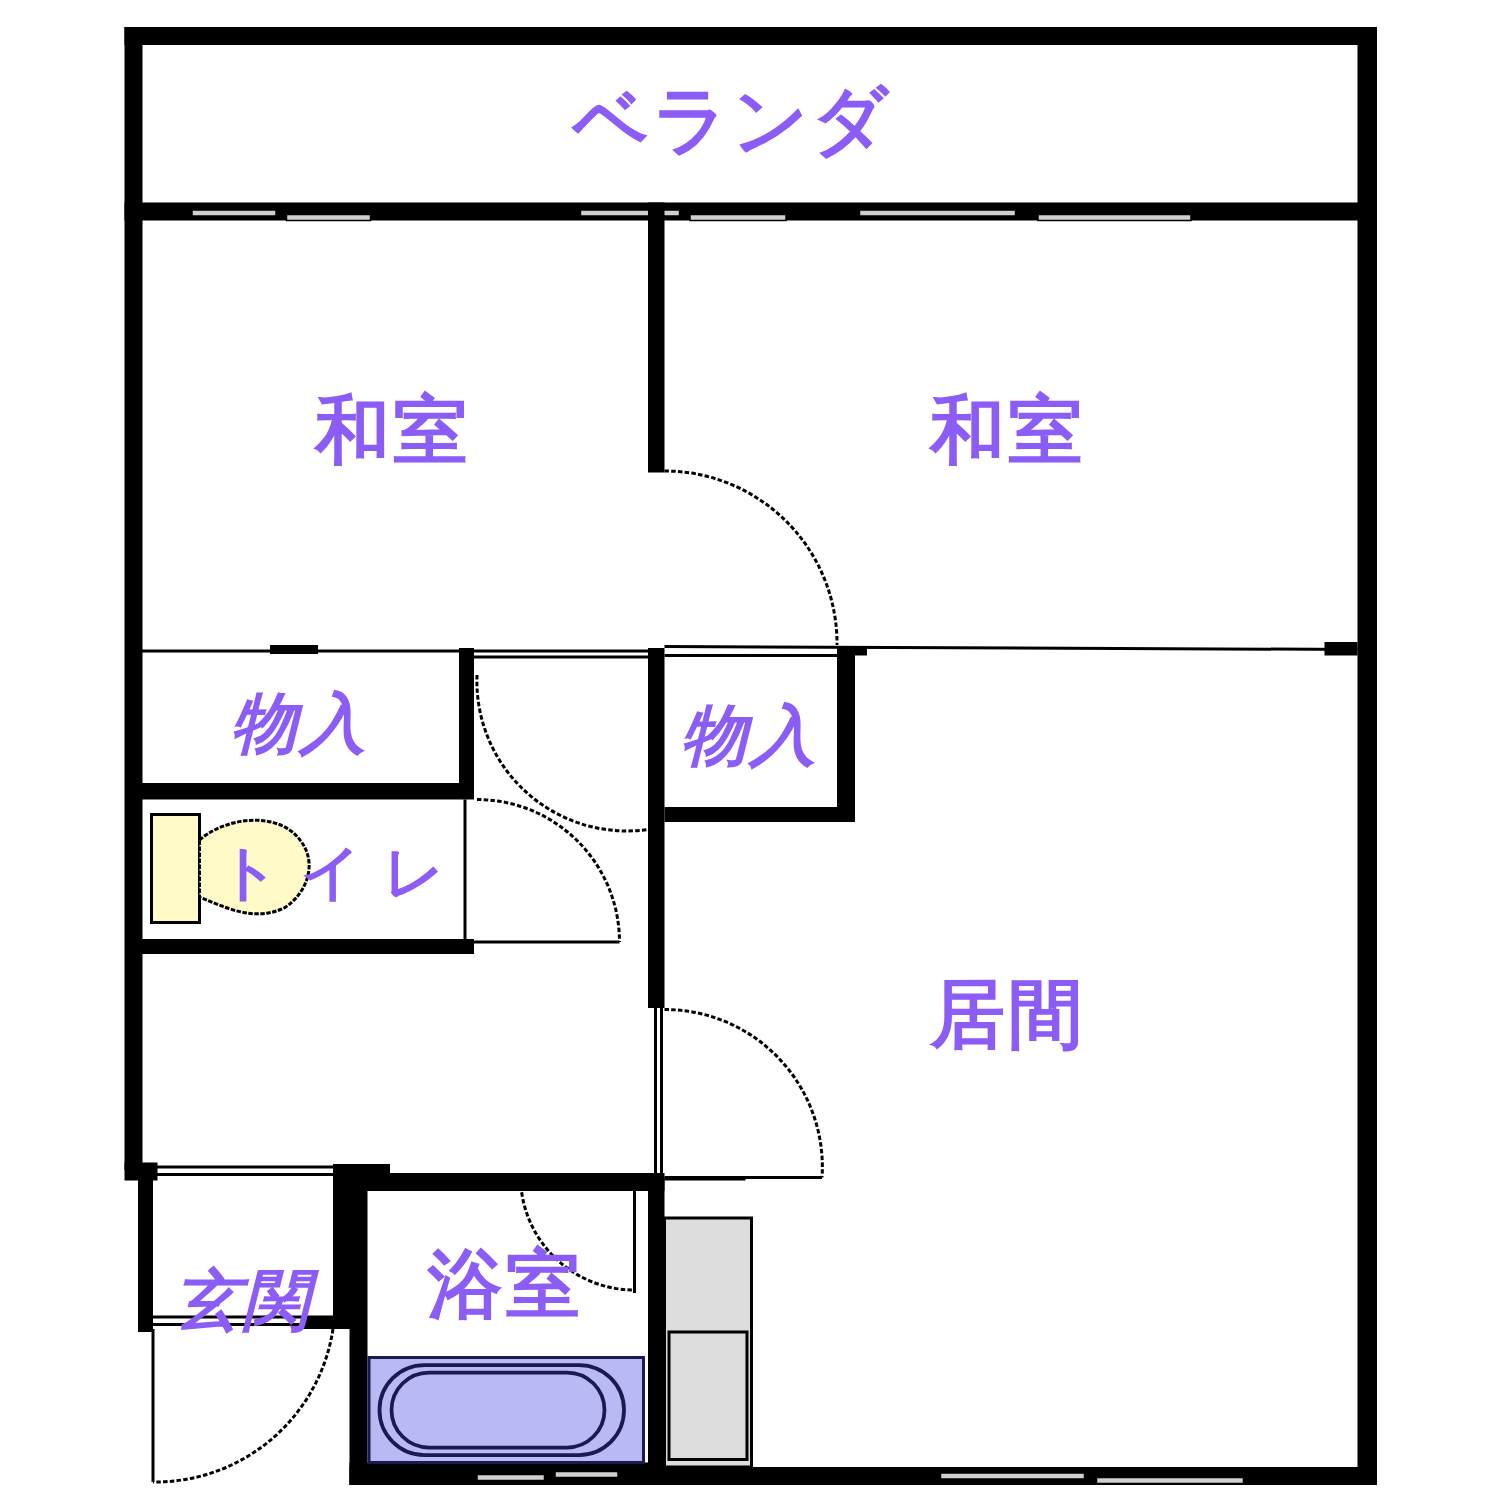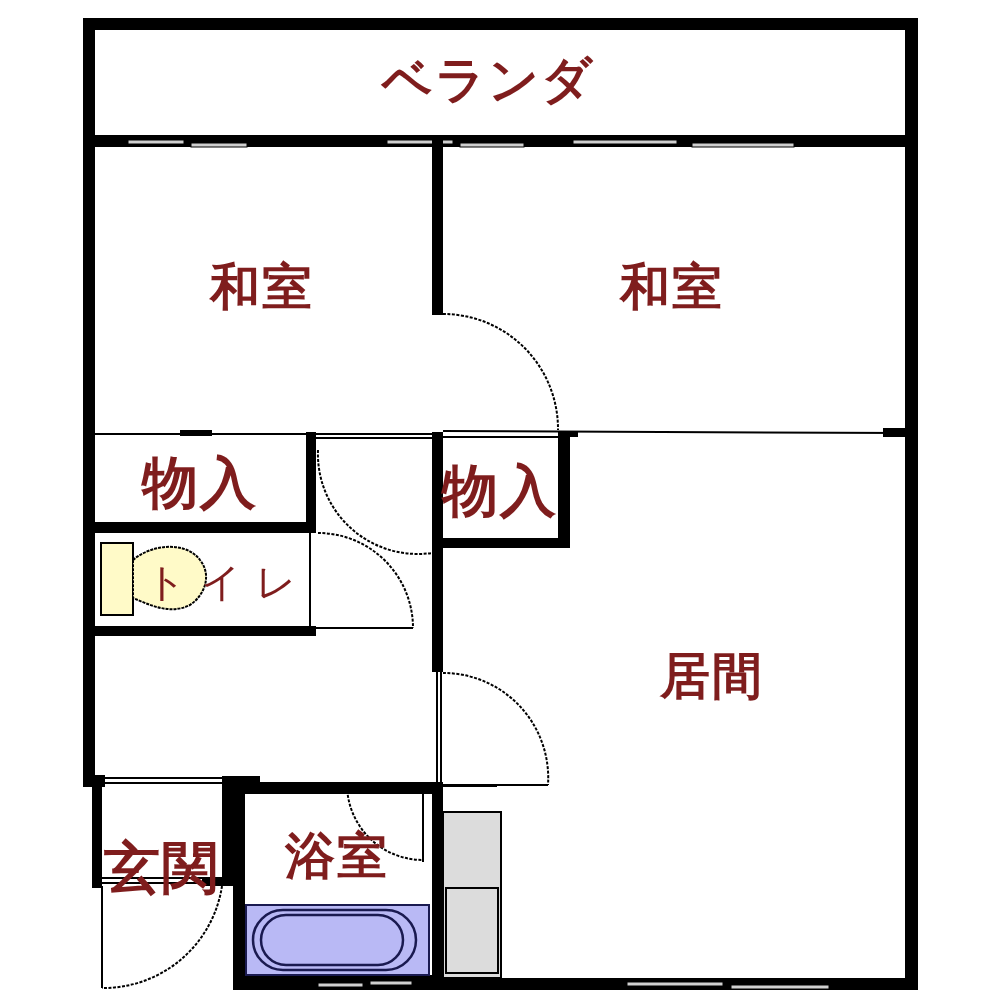--- a/index.html
+++ b/index.html
@@ -19,29 +19,29 @@
       left: 0;
       top: 0;
       width: 1001px;
       height: 1000px;
     }
     .room-label {
       position: absolute;
       transform: translate(-50%, -50%);
       font-family: "DejaVu Sans", sans-serif;
       font-weight: bold;
-      color: #7f1d1d;
+      color: #8b5cf6;
       white-space: nowrap;
       line-height: 1;
       letter-spacing: 2px;
     }
     .room-label.large { font-size: 50px; }
-    .room-label.medium { font-size: 56px; }
+    .room-label.medium { font-size: 44px; font-style: italic; }
     .room-label.thin {
-      font-weight: normal;
+      font-weight: bold;
       font-size: 40px;
       letter-spacing: 14px;
     }
     .wall { fill: #000000; }
     .thin-line { stroke: #000000; stroke-width: 2; fill: none; }
     .window-pane { fill: #d0d0d0; stroke: #000000; stroke-width: 1; }
     .door-arc { stroke: #000000; stroke-width: 2; fill: none; stroke-dasharray: 3 1.5; }
   </style>
 </head>
 <body>
@@ -174,17 +174,17 @@
 <div class="room-label large" style="left:262px; top:287px;">和室</div>
 
 <div class="room-label large" style="left:672px; top:287px;">和室</div>
 
 <div class="room-label medium" style="left:200px; top:483px;">物入</div>
 
 <div class="room-label medium" style="left:500px; top:491px;">物入</div>
 
 <div class="room-label thin" style="left:228px; top:582px;">トイレ</div>
 
-<div class="room-label large" style="left:672px; top:676px;margin-left:40px;">居間</div>
+<div class="room-label large" style="left:672px; top:676px;">居間</div>
 
 <div class="room-label medium" style="left:162px; top:868px;">玄関</div>
 
 <div class="room-label large" style="left:337px; top:856px;text-align:right;">浴室</div>
 
 </body></html>

